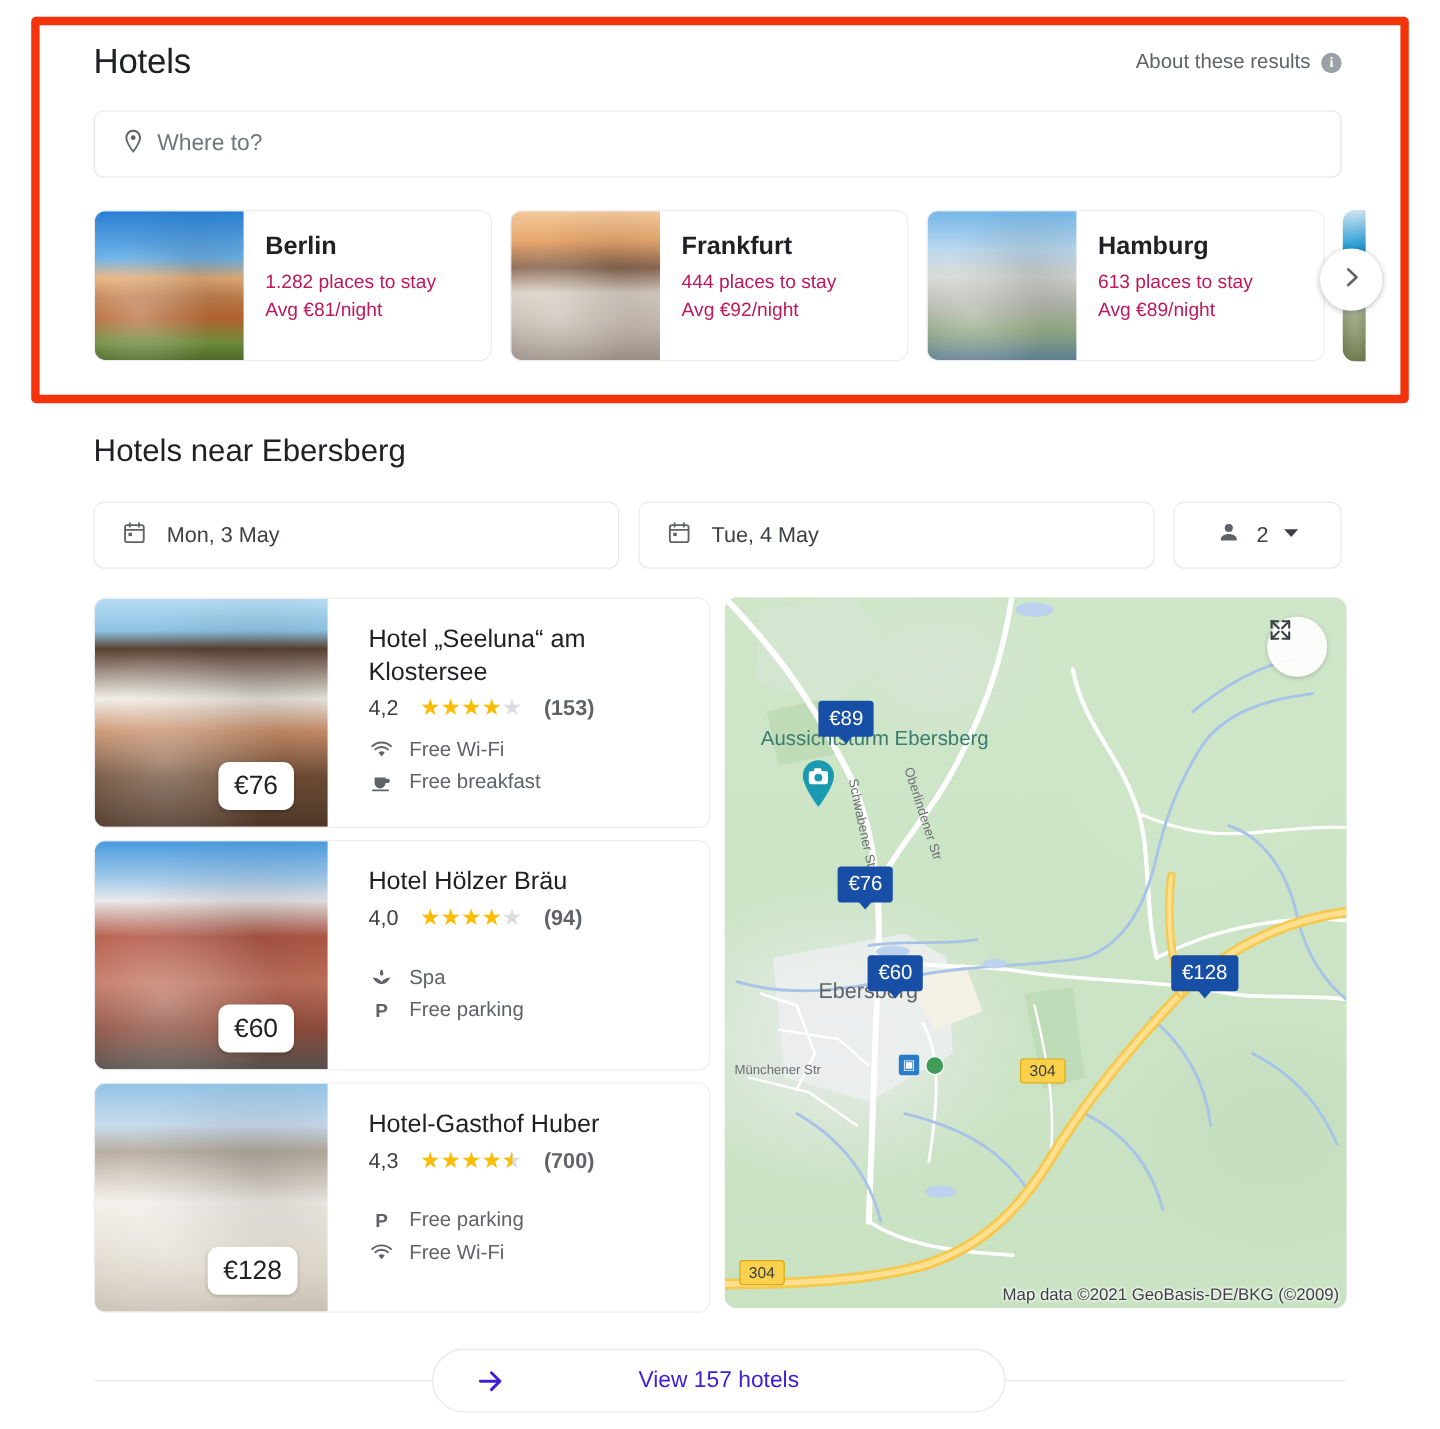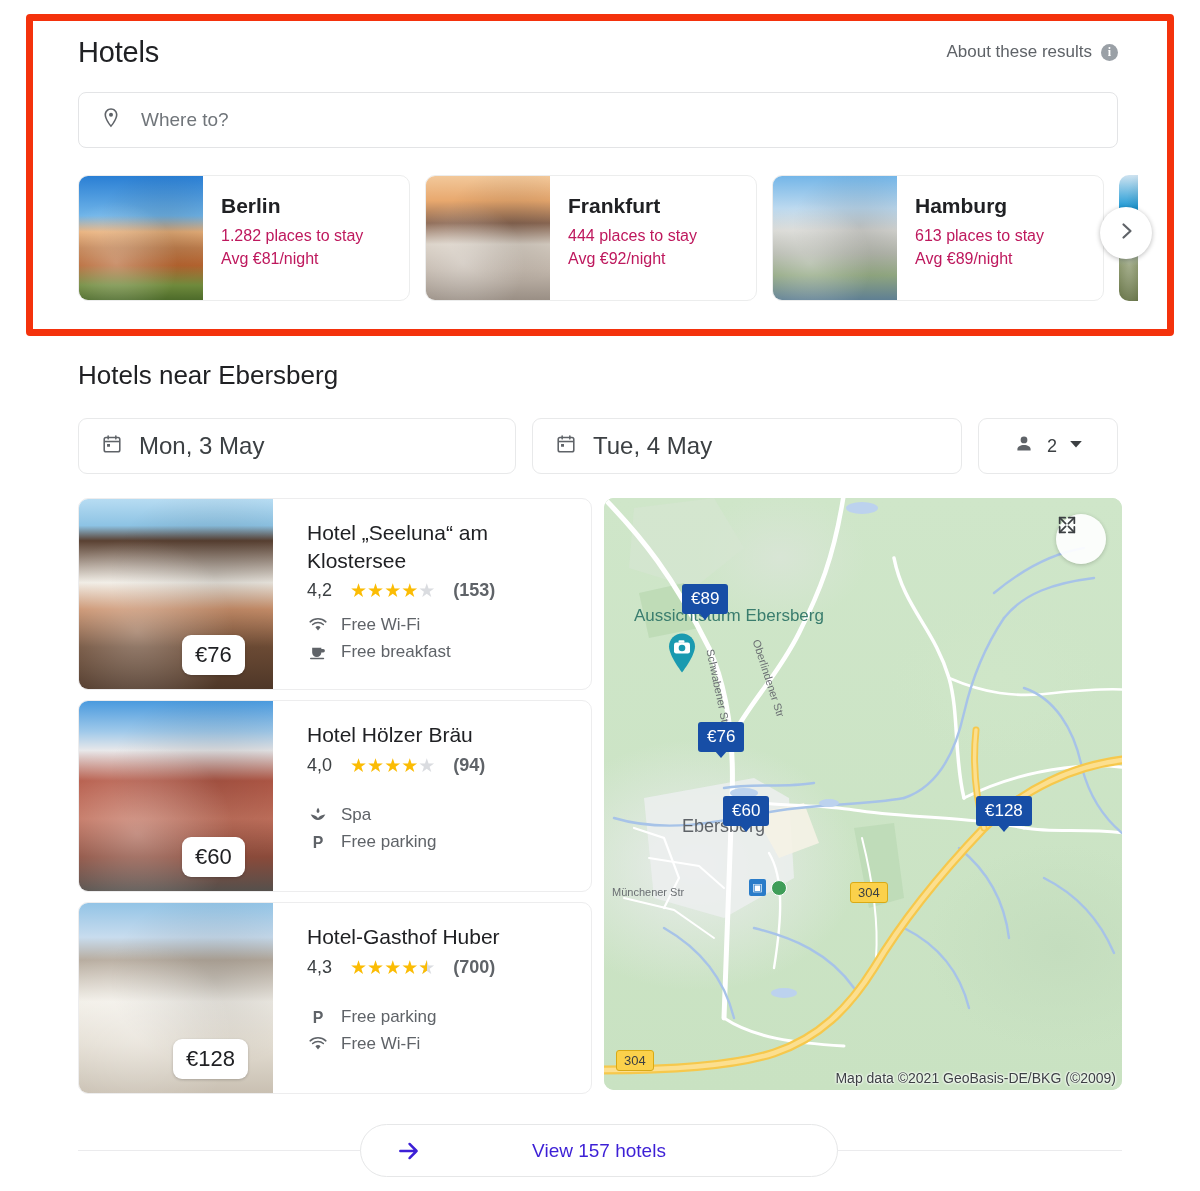--- a/index.html
+++ b/index.html
@@ -37,21 +37,21 @@
     background: #9aa0a6; color: #fff;
     font-size: 12px; font-weight: 700; line-height: 17px; text-align: center;
     font-family: "Liberation Serif", serif;
   }
 
   
   .where-to {
     position: absolute; left: 78px; top: 92px;
     width: 1040px; height: 56px;
     border: 1px solid #e3e4e6; border-radius: 8px;
-    display: flex; align-items: center; gap: 18px;
+    display: flex; align-items: center; gap: 8px;
     padding: 0 20px; background: #fff; z-index: 7;
   }
   .where-to-text { font-size: 19px; color: #70757a; }
 
   
   .city-row {
     position: absolute; left: 78px; top: 175px;
     width: 1060px; height: 128px;
     display: flex; gap: 15px; z-index: 7; overflow: hidden;
   }
@@ -88,21 +88,21 @@
   
   .near-title { position: absolute; left: 78px; top: 360px; font-size: 26px; color: #202124; }
 
   .filters { position: absolute; left: 78px; top: 418px; width: 1044px; height: 56px; display: flex; gap: 16px; }
   .date-pill {
     height: 56px; border: 1px solid #e8e9ea; border-radius: 9px;
     display: flex; align-items: center; gap: 16px; padding: 0 22px; background: #fff;
   }
   .date-pill.checkin { width: 438px; }
   .date-pill.checkout { width: 430px; }
-  .date-text { font-size: 24px; color: #3c4043; }
+  .date-text { font-size: 18px; color: #3c4043; }
   .guests-pill {
     width: 140px; height: 56px; border: 1px solid #e8e9ea; border-radius: 9px;
     display: flex; align-items: center; justify-content: center; gap: 12px; background: #fff;
   }
   .guests-count { font-size: 18px; color: #3c4043; }
 
   
   .hotel-list { position: absolute; left: 78px; top: 498px; width: 514px; }
   .hotel-card {
     width: 514px; height: 192px; background: #fff;

